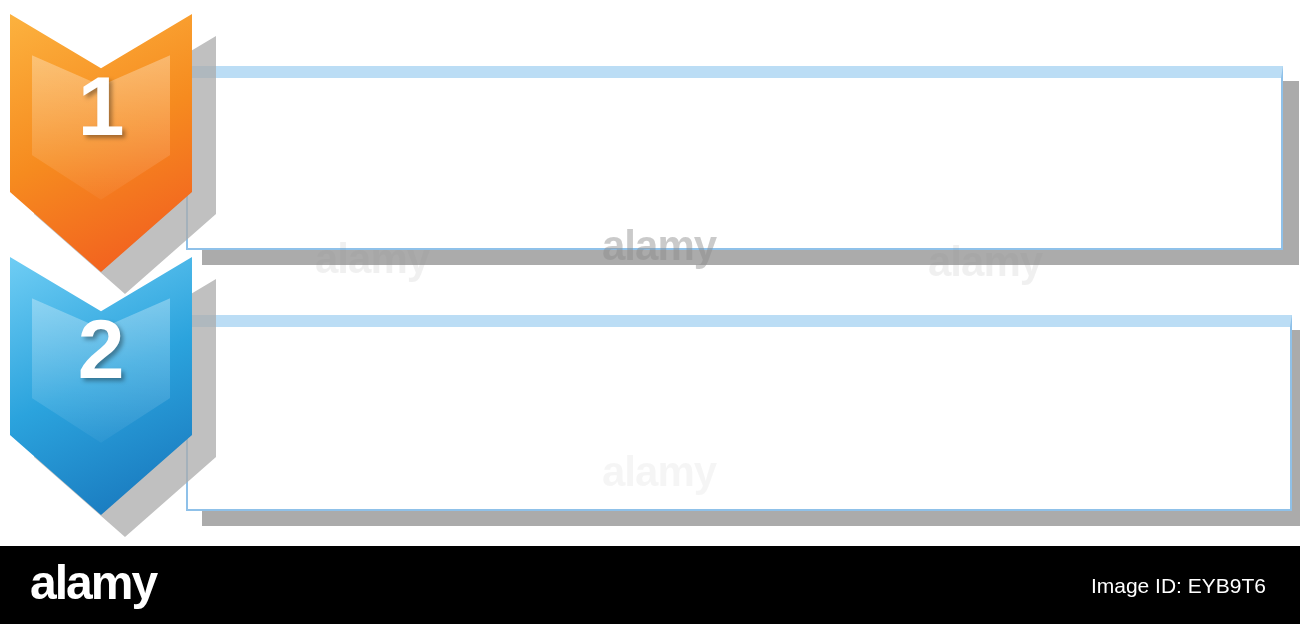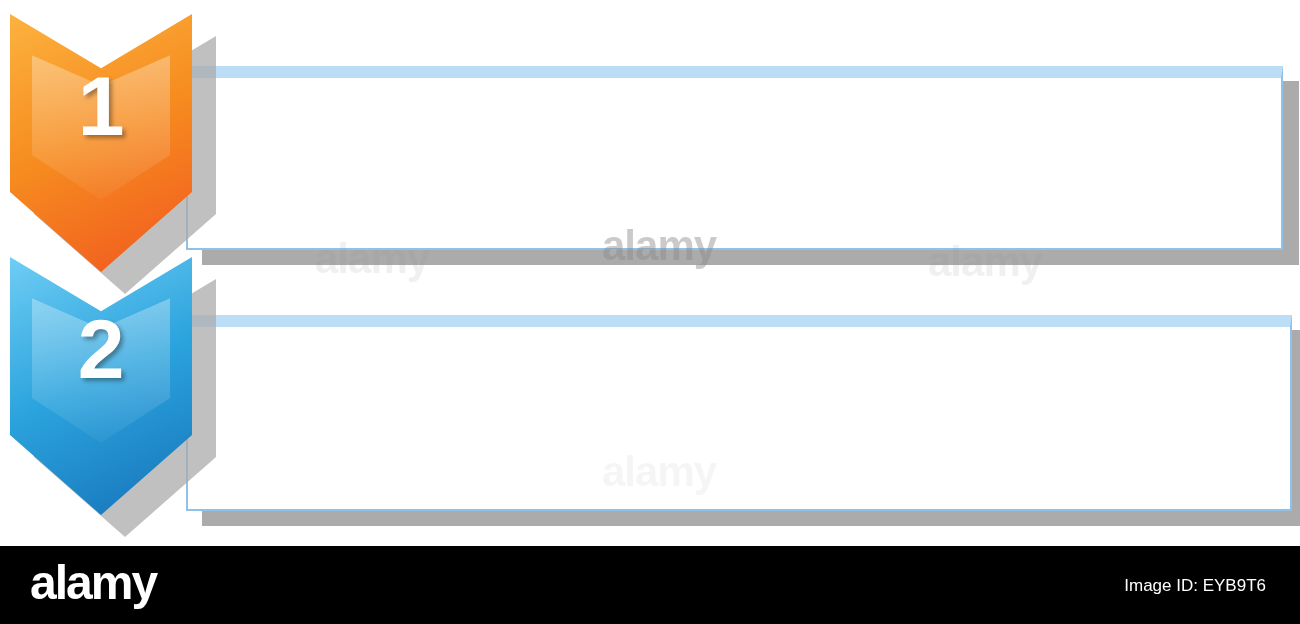--- a/index.html
+++ b/index.html
@@ -79,21 +79,21 @@
   }
   .footer-brand{
     position:absolute;
     left:30px;top:50%;transform:translateY(-54%);
     font-size:48px;font-weight:bold;letter-spacing:-2px;
   }
   .footer-meta{
     position:absolute;
     right:34px;top:50%;transform:translateY(-50%);
     text-align:left;
-    font-size:17px;line-height:25px;
+    font-size:21px;line-height:25px;
   }
 </style>
 </head>
 <body>
 
 <div id="canvas">
 
   <div>
 
     <div class="bar bar1"></div>

